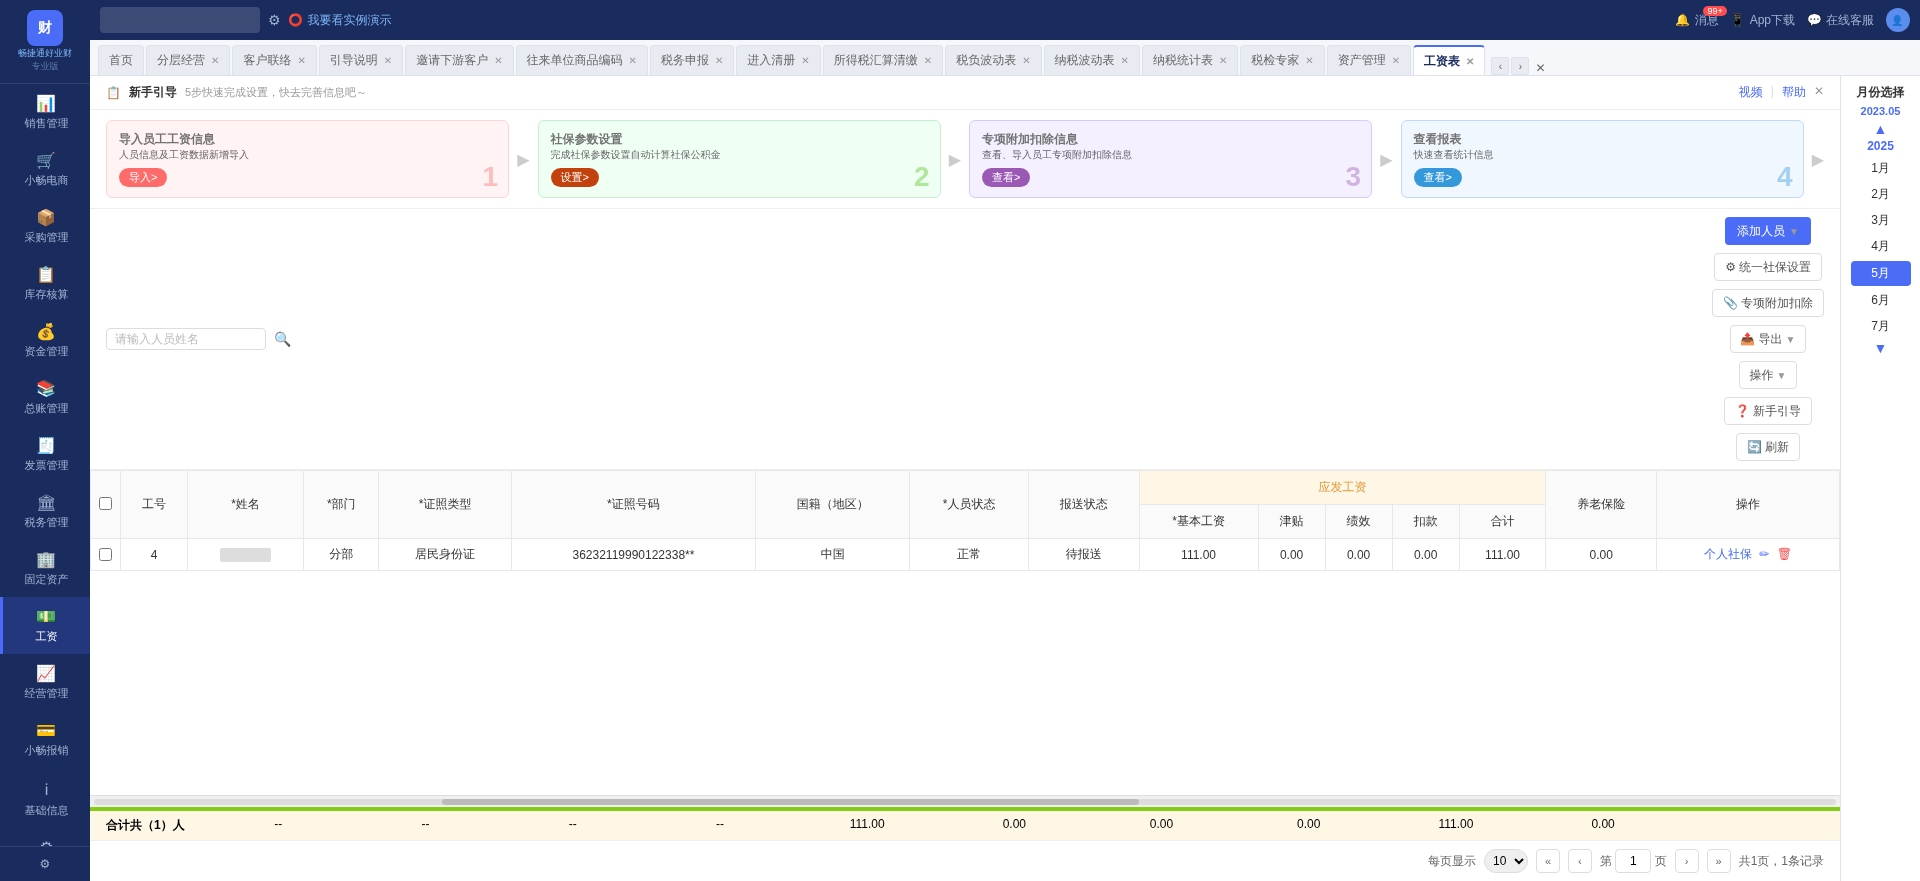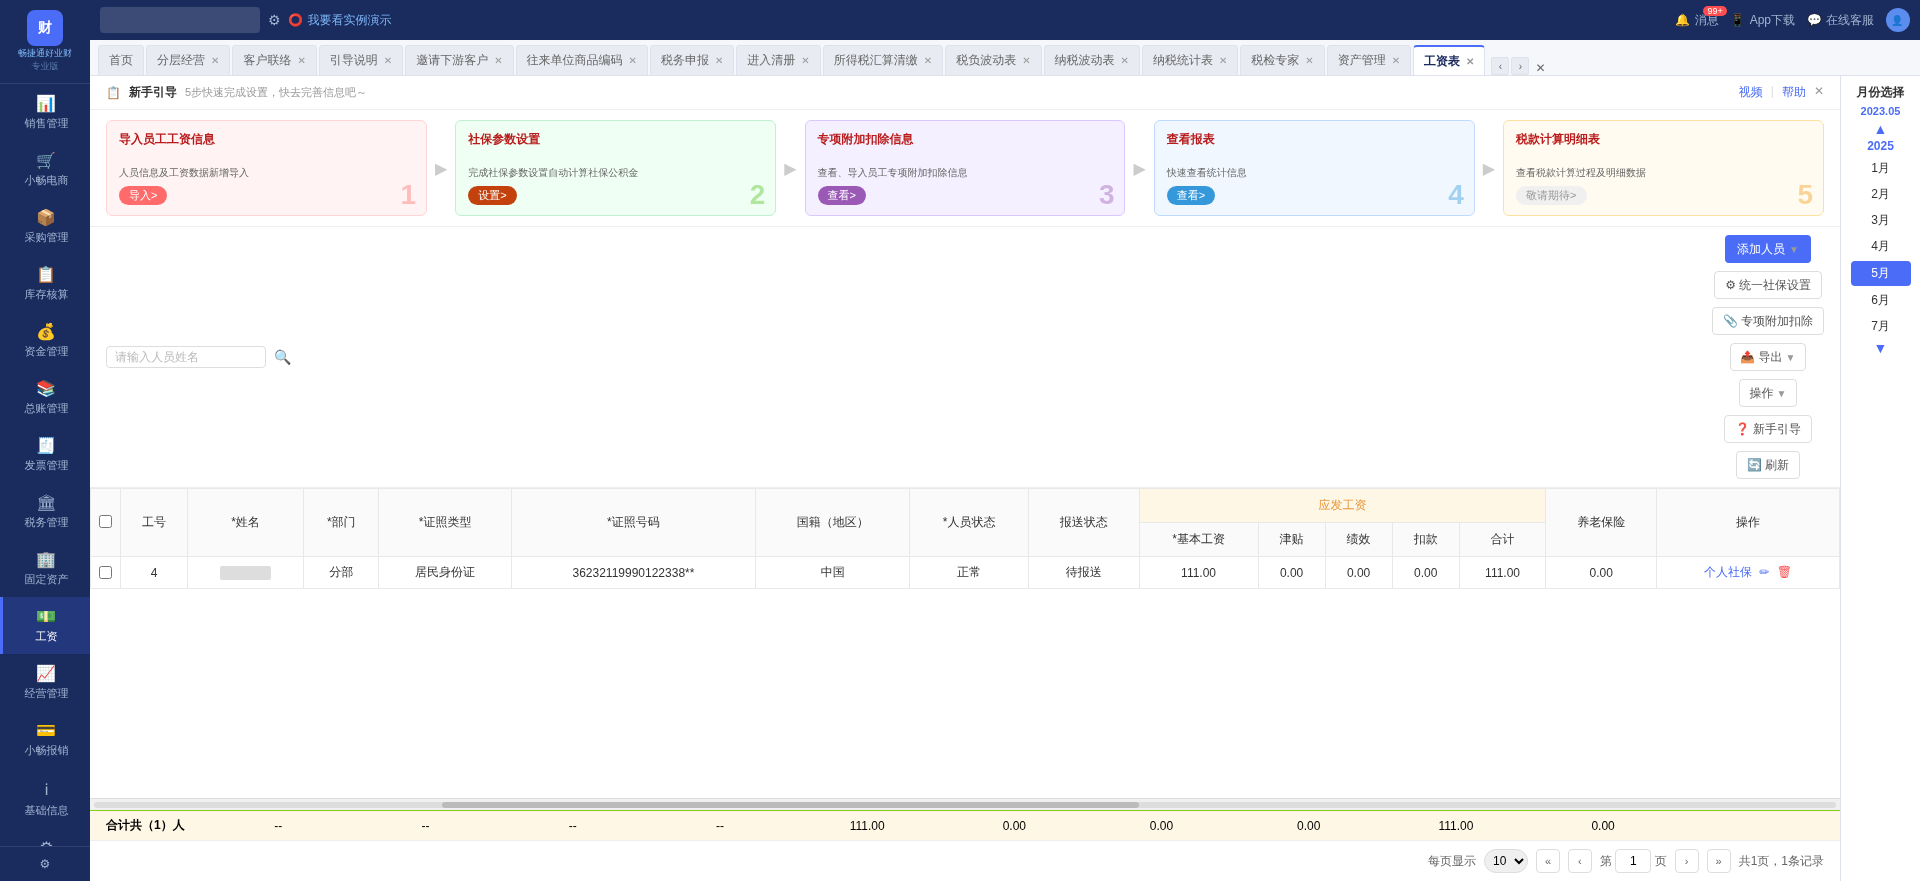--- a/index.html
+++ b/index.html
@@ -62,21 +62,21 @@
     .step-card-3 { background: #f5f0ff; border: 1px solid #d9c8ff; }
     .step-card-4 { background: #f0f7ff; border: 1px solid #c0d9ff; }
     .step-card-5 { background: #fffbf0; border: 1px solid #ffe0a0; }
     .step-num { font-size: 28px; font-weight: bold; opacity: 0.4; position: absolute; bottom: 4px; right: 10px; }
     .step-num-1 { color: #ff6b6b; }
     .step-num-2 { color: #52c41a; }
     .step-num-3 { color: #9b59b6; }
     .step-num-4 { color: #3498db; }
     .step-num-5 { color: #f39c12; }
     .step-content { flex: 1; }
-    .step-title { font-weight: bold; font-size: 12px; color: #b91c1c; margin-bottom: 18px; }
+    .step-title { font-weight: bold; font-size: 12px; color: #737373; margin-bottom: 0; }
     .step-desc { font-size: 10px; color: #666; line-height: 1.4; }
     .step-btn { margin-top: 6px; padding: 2px 10px; border-radius: 10px; border: none; cursor: pointer; font-size: 11px; }
     .step-btn-1 { background: #ff6b6b; color: white; }
     .step-btn-2 { background: #c2410c; color: white; }
     .step-btn-3 { background: #9b59b6; color: white; }
     .step-btn-4 { background: #3498db; color: white; }
     .step-btn-5 { background: #f0f0f0; color: #999; }
     .step-arrow { color: #ccc; font-size: 16px; flex-shrink: 0; }
 
     
@@ -328,28 +328,20 @@
           <div class="step-arrow">▶</div>
           <div class="step-card step-card-4">
       <div class="step-content">
         <div class="step-title">查看报表</div>
         <div class="step-desc">快速查看统计信息</div>
         <button class="step-btn step-btn-4">查看&gt;</button>
       </div>
       <div class="step-num step-num-4">4</div>
     </div>
           <div class="step-arrow">▶</div>
-          <div class="step-card step-card-5">
-      <div class="step-content">
-        <div class="step-title">税款计算明细表</div>
-        <div class="step-desc">查看税款计算过程及明细数据</div>
-        <button class="step-btn step-btn-5">敬请期待&gt;</button>
-      </div>
-      <div class="step-num step-num-5">5</div>
-    </div>
         </div>
 
       <div class="toolbar">
         <input class="search-input" type="text" placeholder="请输入人员姓名" style="">
         <button class="search-btn">🔍</button>
         <div class="toolbar-right">
           <button class="btn-primary">
             <span>添加人员</span>
             <span class="dropdown-arrow">▼</span>
           </button>
@@ -436,21 +428,21 @@
           </tbody>
         </table>
       </div>
 
       <div class="scroll-bar-area">
         <div class="scroll-track">
           <div class="scroll-thumb"></div>
         </div>
       </div>
 
-      <div style="background:#fff7e6; border-top:1px solid #84cc16; padding:6px 16px; display:flex; align-items:center; flex-shrink:0; font-size:12px;">
+      <div style="background:#fff7e6; border-top:4px solid #84cc16; padding:6px 16px; display:flex; flex-shrink:0; font-size:12px;">
         <span style="margin-right:20px; font-weight:bold;">合计共（1）人</span>
         <span style="flex:1; text-align:center;">--</span>
         <span style="flex:1; text-align:center;">--</span>
         <span style="flex:1; text-align:center;">--</span>
         <span style="flex:1; text-align:center;">--</span>
         <span style="flex:1; text-align:center;">111.00</span>
         <span style="flex:1; text-align:center;">0.00</span>
         <span style="flex:1; text-align:center;">0.00</span>
         <span style="flex:1; text-align:center;">0.00</span>
         <span style="flex:1; text-align:center;">111.00</span>

